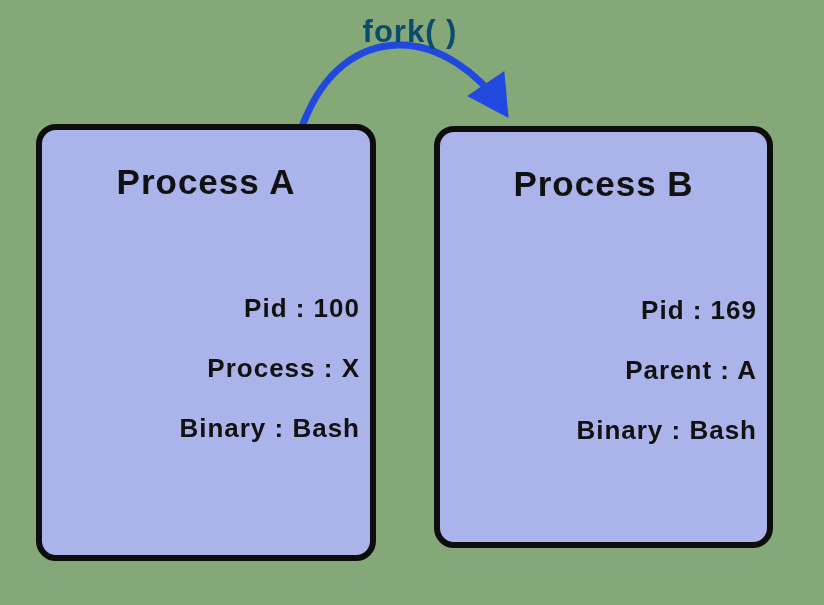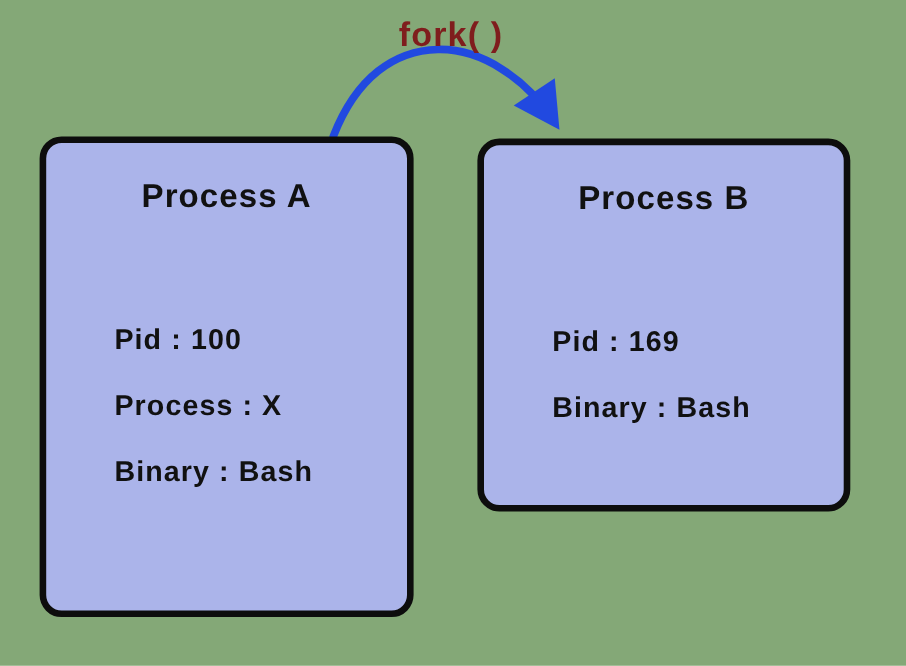--- a/index.html
+++ b/index.html
@@ -24,66 +24,67 @@
   }
   .fork-label {
     position: absolute;
     left: 330px;
     top: 14px;
     width: 160px;
     text-align: center;
     font-size: 31px;
     font-weight: 600;
     letter-spacing: 1px;
-    color: #7f1d1d;
+    color: #0c4a6e;
   }
   .pbox {
     position: absolute;
     background: #abb4ea;
     border: 6px solid #0d0d0d;
     border-radius: 20px;
     box-sizing: border-box;
   }
   .box-a {
     left: 36px;
     top: 124px;
     width: 340px;
     height: 437px;
   }
   .box-b {
     left: 434px;
     top: 126px;
     width: 339px;
-    height: 339px;
+    height: 422px;
   }
   .ptitle {
     position: absolute;
     top: 32px;
     left: 0;
     width: 100%;
     text-align: center;
-    font-size: 30px;
+    font-size: 35px;
     font-weight: 600;
     letter-spacing: 1px;
     color: #111111;
   }
   .plines {
     position: absolute;
     top: 148px;
     left: 62px;
     right: 10px;
   }
   .pline {
     height: 60px;
     line-height: 60px;
     font-size: 26px;
     font-weight: 600;
     letter-spacing: 1px;
     color: #111111;
     white-space: nowrap;
+    text-align: right;
   }
 </style>
 </head>
 <body>
 
 <div class="stage">
 
   <svg class="arrow-svg" viewBox="0 0 824 605" xmlns="http://www.w3.org/2000/svg" aria-hidden="true">
     <defs>
       <marker id="arrowhead" markerWidth="7" markerHeight="7" refX="4.5" refY="3.5" orient="auto" markerUnits="strokeWidth">
@@ -101,17 +102,18 @@
       <div class="pline">Pid : 100</div>
       <div class="pline">Process : X</div>
       <div class="pline">Binary : Bash</div>
     </div>
   </div>
 
   <div class="pbox box-b">
     <div class="ptitle">Process B</div>
     <div class="plines">
       <div class="pline">Pid : 169</div>
+      <div class="pline">Parent : A</div>
       <div class="pline">Binary : Bash</div>
     </div>
   </div>
 
 </div>
 
 </body></html>

